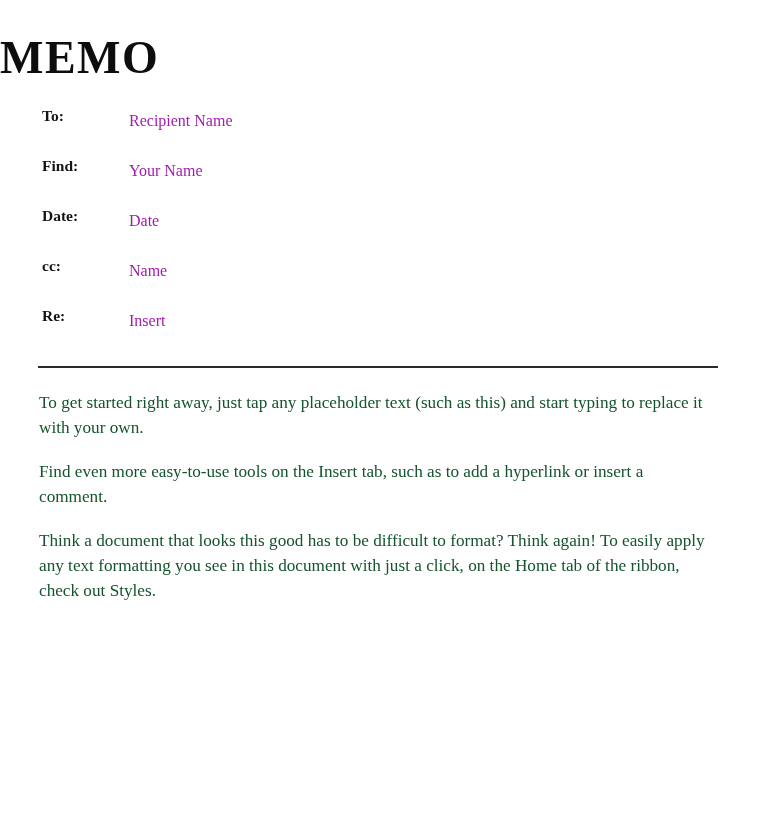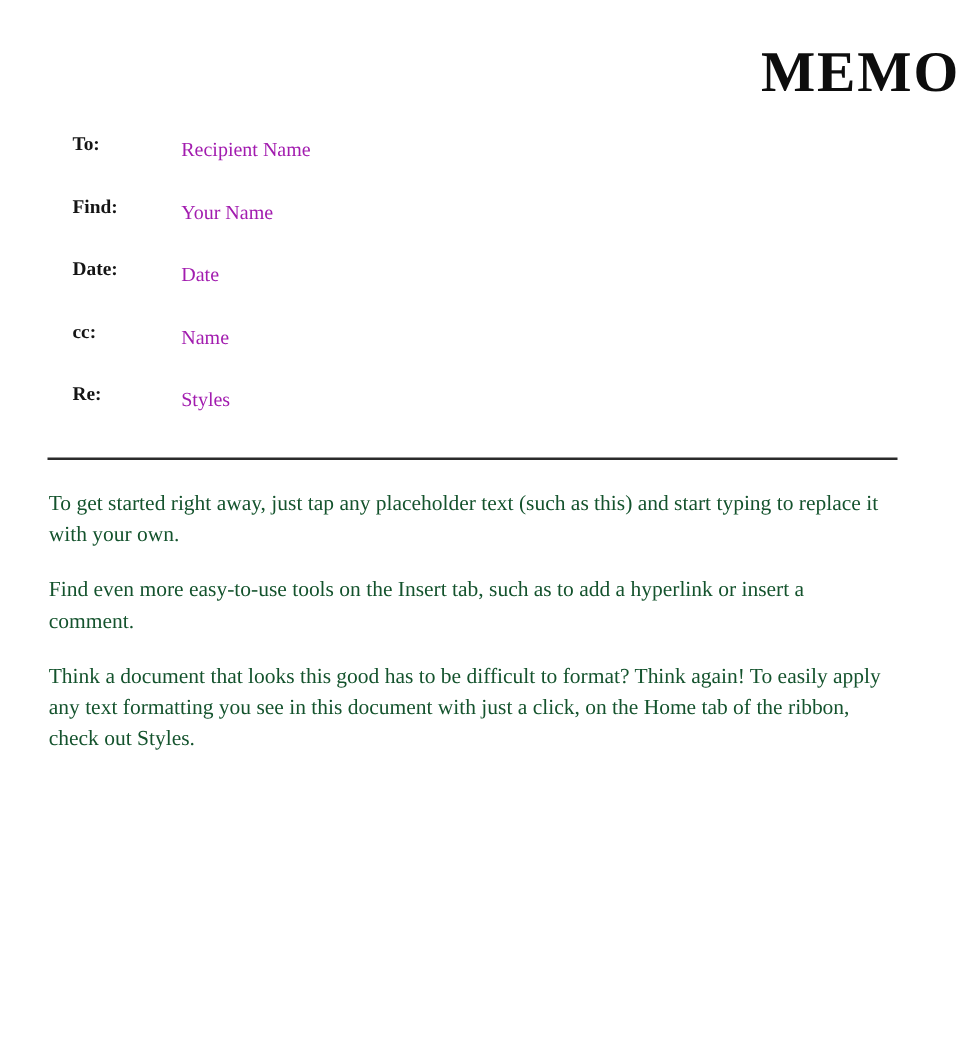--- a/index.html
+++ b/index.html
@@ -22,35 +22,35 @@
   .page {
     position: relative;
     width: 768px;
     height: 837px;
     background: #ffffff;
     padding: 0;
   }
 
   
   .memo-title {
-    text-align: right;
+    text-align: left;
     font-family: "Liberation Serif", "DejaVu Serif", serif;
     font-weight: bold;
     font-size: 46px;
     letter-spacing: 1.5px;
     color: #0d0d0d;
     margin: 0;
     padding-top: 34px;
     line-height: 1.05;
   }
 
   
   .memo-header {
     margin-top: 26px;
-    padding-left: 58px;
+    padding-left: 42px;
     padding-right: 42px;
   }
 
   .field-row {
     position: relative;
     height: 50px;
   }
 
   .field-label {
     position: absolute;
@@ -134,21 +134,21 @@
       <span class="field-value">Date</span>
     </div>
 
     <div class="field-row">
       <span class="field-label">cc:</span>
       <span class="field-value">Name</span>
     </div>
 
     <div class="field-row">
       <span class="field-label">Re:</span>
-      <span class="field-value">Styles</span>
+      <span class="field-value">Insert</span>
     </div>
 
   </div>
 
   <div class="divider-wrap">
     <hr class="divider">
   </div>
 
   <div class="memo-body">
 

